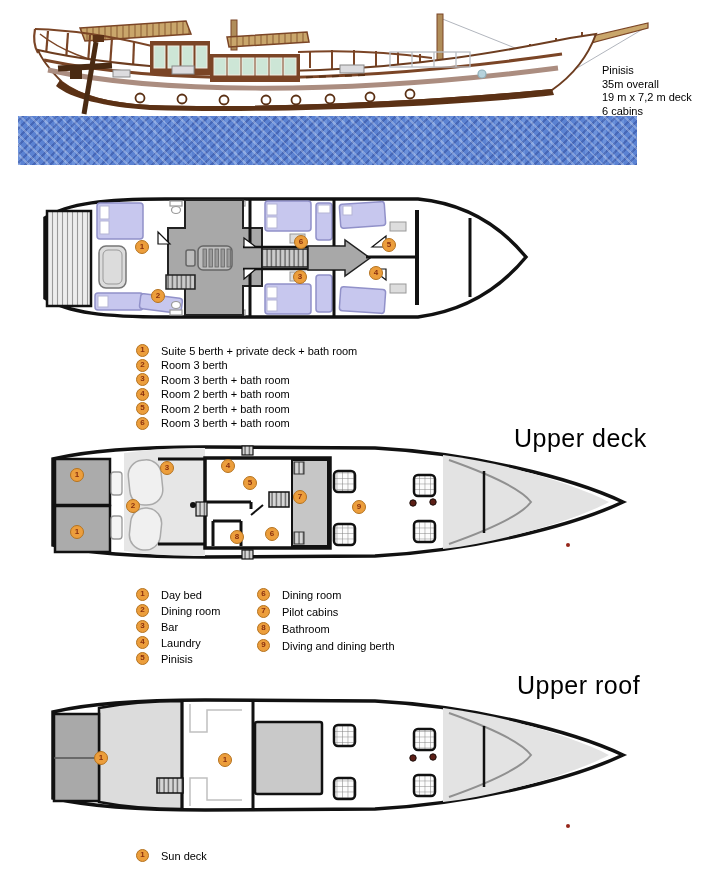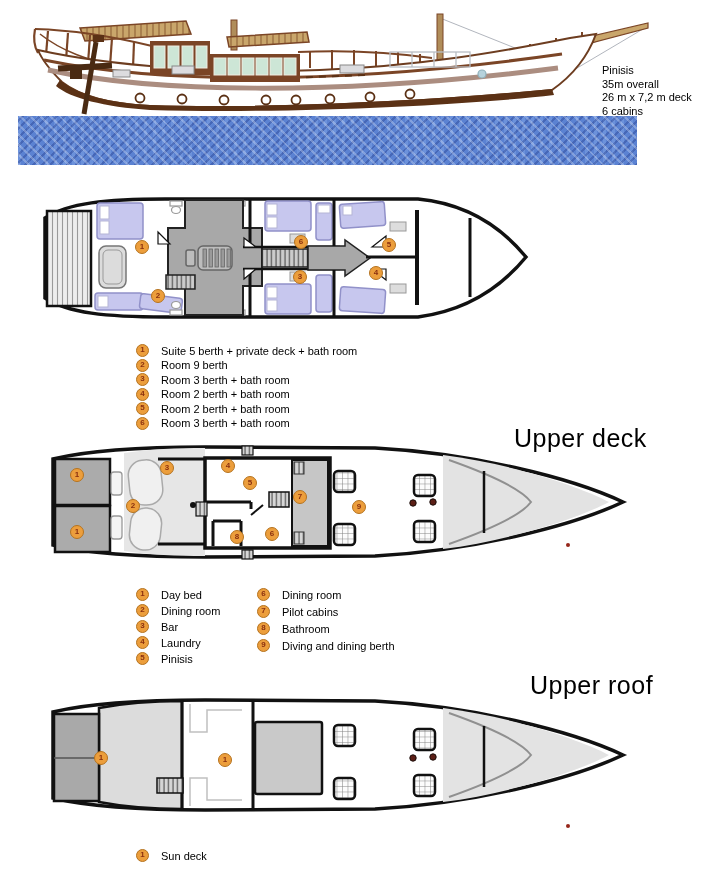--- a/index.html
+++ b/index.html
@@ -123,21 +123,21 @@
       <rect x="70" y="62" width="12" height="9" fill="#4a2a12"></rect>
       <rect x="93" y="27" width="11" height="7" fill="#5b3115"></rect>
     </g>
   </svg>
 
   <div class="water"></div>
 
   <div class="info">
     <div>Pinisis</div>
     <div>35m overall</div>
-    <div>26 m x 7,2 m deck</div>
+    <div>19 m x 7,2 m deck</div>
     <div>6 cabins</div>
   </div>
 
   <div class="plan" style="left:40px;top:196px;width:490px;height:125px">
     <svg width="490" height="125" viewBox="0 0 490 125">
       <defs>
         <pattern id="ld-planks" width="5" height="10" patternUnits="userSpaceOnUse">
           <rect width="5" height="10" fill="#ededed"></rect>
           <line x1="2.5" y1="0" x2="2.5" y2="10" stroke="#9a9a9a" stroke-width="1.1"></line>
         </pattern>
@@ -240,21 +240,21 @@
     <div class="badge" style="left:349px;top:49px">5</div>
   </div>
 
   <div class="legend legend-lower" style="left:136px;top:344px">
     <div class="legend-row">
       <span class="badge inline">1</span>
       <span class="lbl">Suite 5 berth + private deck + bath room</span>
       </div>
     <div class="legend-row">
       <span class="badge inline">2</span>
-      <span class="lbl">Room 9 berth</span>
+      <span class="lbl">Room 3 berth</span>
       </div>
     <div class="legend-row">
       <span class="badge inline">3</span>
       <span class="lbl">Room 3 berth  + bath room</span>
       </div>
     <div class="legend-row">
       <span class="badge inline">4</span>
       <span class="lbl">Room 2 berth  + bath room</span>
       </div>
     <div class="legend-row">
@@ -370,21 +370,21 @@
         <span class="badge inline">8</span>
         <span class="lbl">Bathroom</span>
         </div>
       <div class="legend-row">
         <span class="badge inline">9</span>
         <span class="lbl">Diving and dining berth</span>
         </div>
     </div>
   </div>
 
-  <div class="heading" style="left:530px;top:671px">Upper roof</div>
+  <div class="heading" style="left:517px;top:671px">Upper roof</div>
 
   <div class="plan" style="left:45px;top:698px;width:590px;height:125px">
     <svg width="590" height="125" viewBox="0 0 590 125">
       <defs>
         <pattern id="rf-stairs" width="4.5" height="10" patternUnits="userSpaceOnUse">
           <rect width="4.5" height="10" fill="#d6d6d6"></rect>
           <line x1="2" y1="0" x2="2" y2="10" stroke="#555" stroke-width="1.2"></line>
         </pattern>
         <pattern id="rf-grid" width="5.5" height="5.5" patternUnits="userSpaceOnUse">
           <rect width="5.5" height="5.5" fill="#fcfcfc"></rect>

